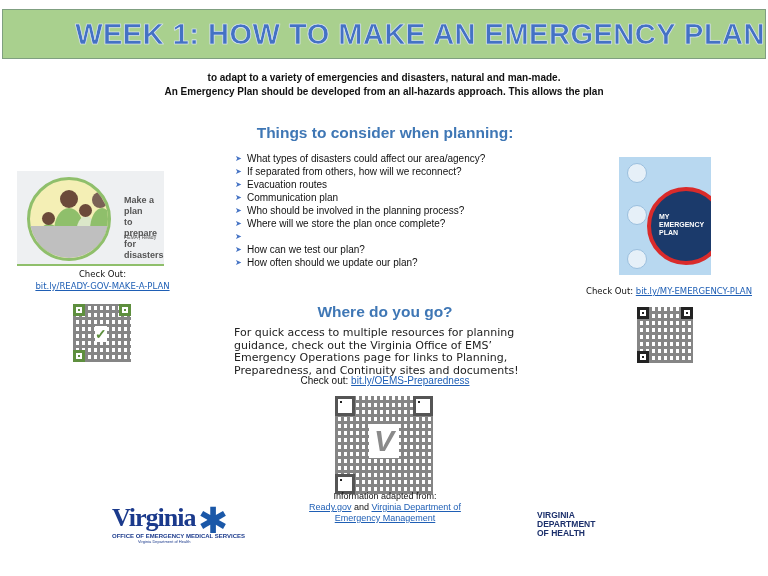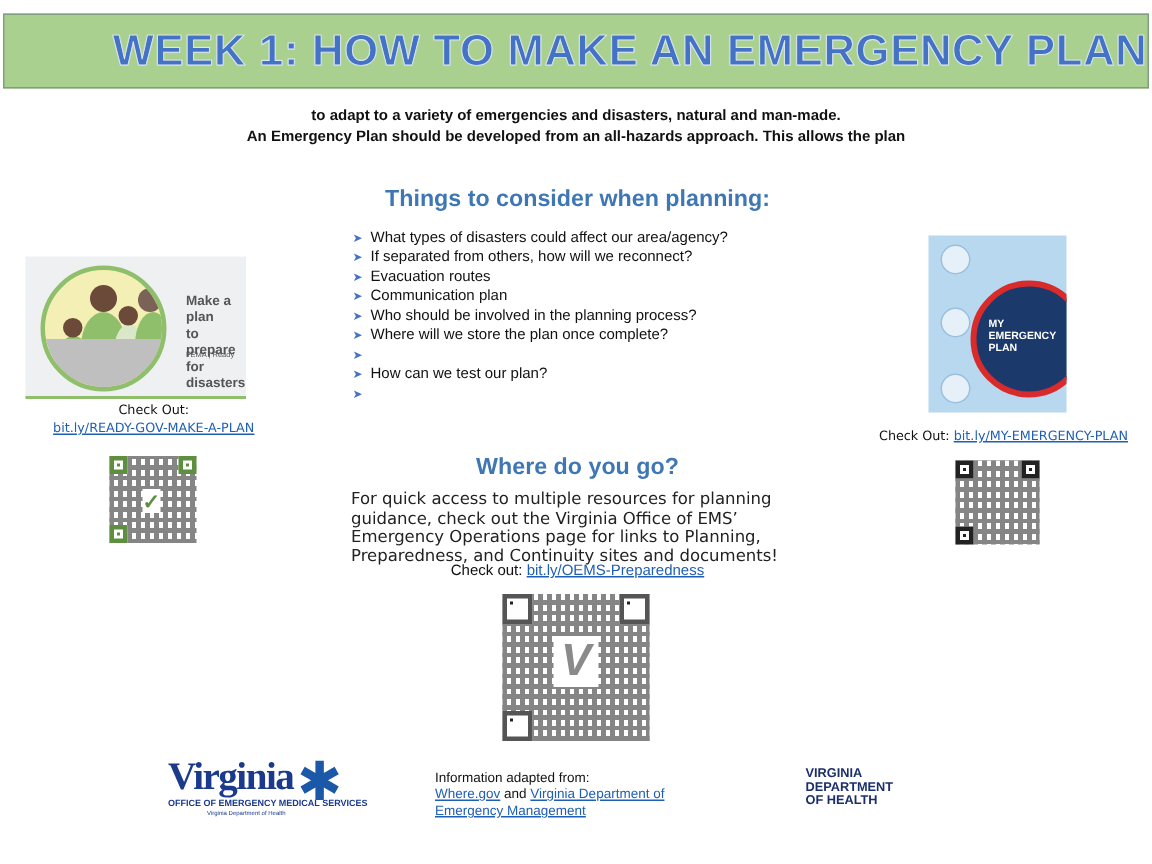--- a/index.html
+++ b/index.html
@@ -30,21 +30,21 @@
   .qr.green .finder { border-color: #5e8f3e; }
   .qr.green .finder::after { background: #5e8f3e; }
   .qr.grey .finder { border-color: #555; background: #fff; }
   .poster { position: absolute; left: 619px; top: 157px; width: 92px; height: 118px; background: #b8d8f0; overflow: hidden; }
   .poster .ring { position: absolute; left: 28px; top: 30px; width: 78px; height: 78px; border-radius: 50%; background: #1b3a6b; border: 4px solid #d92b2b; }
   .poster .ptxt { position: absolute; left: 40px; top: 56px; font-size: 7px; font-weight: bold; color: #fff; line-height: 8px; }
   .poster .bubble { position: absolute; left: 8px; width: 20px; height: 20px; border-radius: 50%; background: #e6f0f8; border: 1px solid #9bbfde; }
   .where-title { left: 230px; top: 303px; width: 310px; }
   .where-body { position: absolute; left: 234px; top: 327px; width: 305px; font-family: "DejaVu Sans", sans-serif; font-size: 11px; line-height: 12.5px; color: #222; }
   .oems-check { position: absolute; left: 230px; top: 375px; width: 310px; text-align: center; font-size: 10px; }
-  .adapted { position: absolute; left: 290px; top: 513px; width: 190px; font-size: 9px; line-height: 11px; }
+  .adapted { position: absolute; left: 290px; top: 491px; width: 190px; text-align: center; font-size: 9px; line-height: 11px; }
   .vaoems { position: absolute; left: 112px; top: 503px; width: 126px; height: 55px; }
   .vaoems .va { font-family: "Liberation Serif", serif; font-weight: bold; font-size: 26px; color: #1b3a8c; letter-spacing: -1px; }
   .vaoems .star { position: absolute; left: 86px; top: 0; font-size: 36px; color: #1b58a8; line-height: 36px; }
   .vaoems .sub { font-family: "Liberation Sans", sans-serif; font-size: 6px; font-weight: bold; color: #1b3a8c; white-space: nowrap; }
   .vaoems .sub2 { font-size: 4px; color: #1b3a8c; padding-left: 26px; }
   .vdh { position: absolute; left: 535px; top: 511px; display: flex; align-items: center; }
   .vdh .big { font-family: "Liberation Sans", sans-serif; font-weight: 900; font-style: italic; font-size: 34px; color: #1b2f6b; letter-spacing: -1px; }
   .vdh .small { font-family: "Liberation Sans", sans-serif; font-weight: bold; font-size: 8.5px; color: #1b2f6b; line-height: 9px; margin-left: 2px; }
 </style>
 </head>
@@ -87,20 +87,21 @@
     </li>
   <li>
       <span class="arrow">➤</span>
     </li>
   <li>
       <span class="arrow">➤</span>
       <span>How can we test our plan?</span>
     </li>
   <li>
       <span class="arrow">➤</span>
+      <span>How often should we update our plan?</span>
     </li>
 </ul>
 
 <div class="card-left">
   <div class="circle">
     <div class="person" style="left:8px;top:44px;width:22px;height:30px;"></div>
     <div class="head" style="left:12px;top:32px;width:13px;height:13px;"></div>
     <div class="person" style="left:24px;top:28px;width:30px;height:46px;"></div>
     <div class="head" style="left:30px;top:10px;width:18px;height:18px;"></div>
     <div class="person" style="left:46px;top:36px;width:20px;height:36px;background:#dbe7c9;"></div>
@@ -164,21 +165,21 @@
 
 <div class="vaoems">
   <div class="va">Virginia</div>
   <div class="star">✱</div>
   <div class="sub">OFFICE OF EMERGENCY MEDICAL SERVICES</div>
   <div class="sub2">Virginia Department of Health</div>
 </div>
 
 <div class="adapted">
   <div>Information adapted from:</div>
-  <div><a class="link">Where.gov</a><span> and </span><a class="link">Virginia Department of</a></div>
+  <div><a class="link">Ready.gov</a><span> and </span><a class="link">Virginia Department of</a></div>
   <div><a class="link">Emergency Management</a></div>
 </div>
 
 <div class="vdh">
   <div class="small">
     <div>VIRGINIA</div>
     <div>DEPARTMENT</div>
     <div>OF HEALTH</div>
   </div>
 </div>

